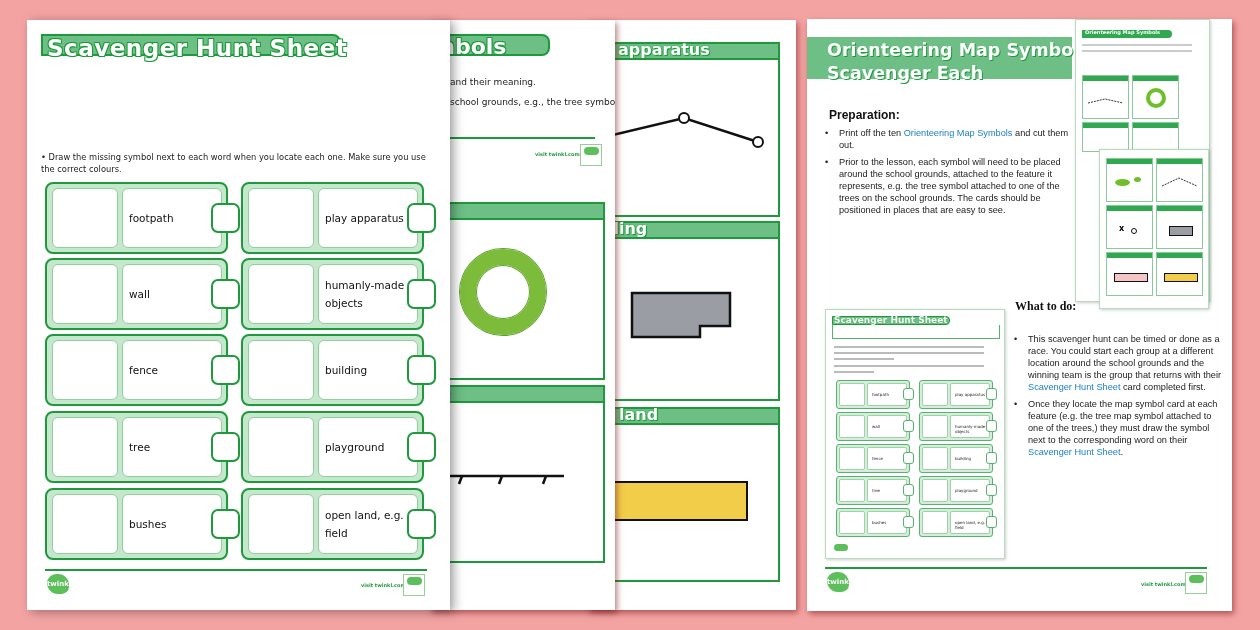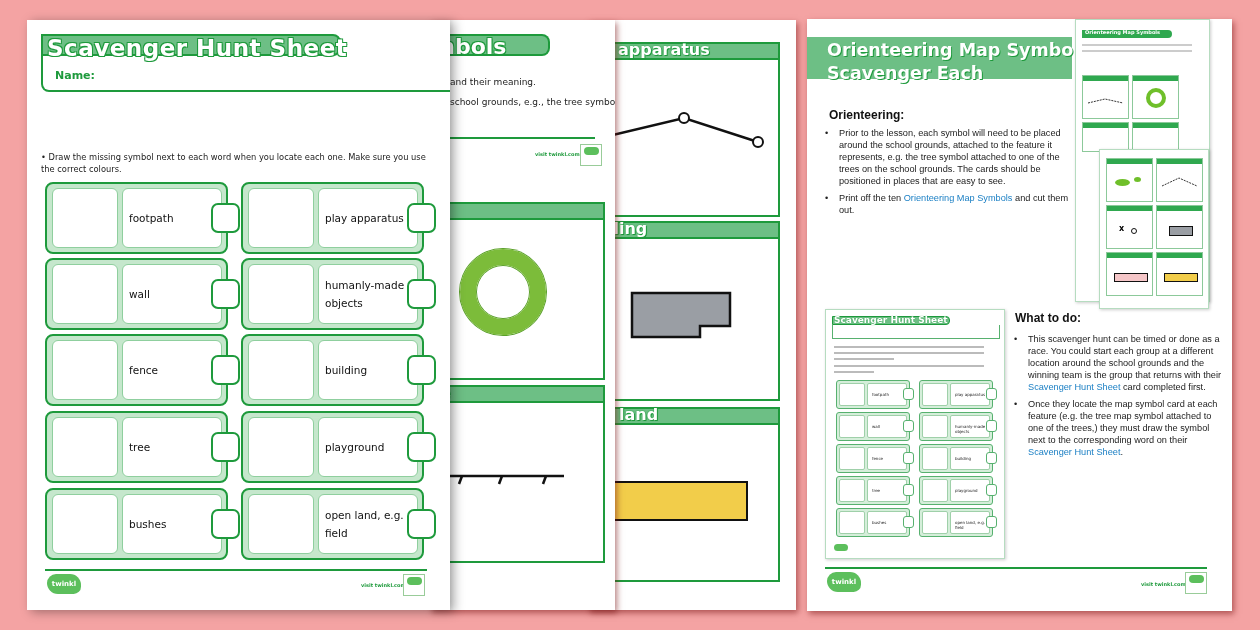--- a/index.html
+++ b/index.html
@@ -18,21 +18,21 @@
   .sheet-title-bar { position: absolute; left: 14px; top: 14px; width: 300px; height: 22px; background: #6dbf85; border: 2px solid #1e9a3c; border-radius: 0 8px 8px 0; }
   .sheet-title { position: absolute; left: 20px; top: 15px; font-weight: bold; font-size: 23px; color: #fff; text-shadow: 1px 1px 0 #1e9a3c, -1px -1px 0 #1e9a3c, 1px -1px 0 #1e9a3c, -1px 1px 0 #1e9a3c; letter-spacing: 0.5px; }
   .name-box { position: absolute; left: 14px; top: 36px; width: 420px; height: 36px; border: 2px solid #1e9a3c; border-top: none; border-radius: 0 0 0 8px; }
   .name-label { position: absolute; left: 12px; top: 13px; color: #1e9a3c; font-weight: bold; font-size: 11px; }
   .instr { position: absolute; left: 14px; font-size: 8.3px; color: #222; line-height: 12px; width: 390px; }
   .row { position: absolute; width: 183px; height: 72px; background: #c5e7cc; border: 2px solid #1e9a3c; border-radius: 8px; }
   .cell-l { position: absolute; left: 5px; top: 4px; width: 66px; height: 60px; background: #fff; border: 1.5px solid #8fcf9e; border-radius: 6px; }
   .cell-r { position: absolute; left: 75px; top: 4px; width: 100px; height: 60px; background: #fff; border: 1.5px solid #8fcf9e; border-radius: 6px; }
   .cell-r span { position: absolute; left: 6px; top: 50%; transform: translateY(-50%); font-size: 10.5px; color: #111; line-height: 18px; width: 86px; }
   .tab { position: absolute; right: -14px; top: 19px; width: 29px; height: 30px; background: #fff; border: 2px solid #1e9a3c; border-radius: 7px; }
-  .footer-logo { position: absolute; width: 34px; height: 20px; background: #5cbf5c; border-radius: 10px 12px 8px 12px; color: #fff; font-size: 7px; font-weight: bold; text-align: center; line-height: 20px; }
+  .footer-logo { position: absolute; width: 22px; height: 20px; background: #5cbf5c; border-radius: 10px 12px 8px 12px; color: #fff; font-size: 7px; font-weight: bold; text-align: center; line-height: 20px; }
   .footer-url { position: absolute; font-size: 5px; font-weight: bold; color: #1e9a3c; }
   .badge { position: absolute; width: 22px; height: 22px; border: 1px solid #9c9; background: #fff; }
   .badge::before { content: ""; position: absolute; left: 3px; top: 2px; width: 15px; height: 8px; background: #5cbf5c; border-radius: 5px; }
   
   .p4-title-bar { position: absolute; left: 0; top: 18px; width: 265px; height: 42px; background: #6dbf85; }
   .p4-title { position: absolute; left: 20px; top: 20px; font-size: 17.5px; font-weight: bold; color: #fff; line-height: 23px; text-shadow: 1px 1px 0 #1e9a3c; }
   .p4-h { position: absolute; font-weight: bold; font-size: 12px; color: #111; font-family: "Liberation Sans", sans-serif; }
   .p4-list { position: absolute; font-size: 9.2px; color: #222; line-height: 12px; font-family: "Liberation Sans", sans-serif; list-style: none; }
   .p4-list li { position: relative; padding-left: 16px; margin-bottom: 5px; }
   .p4-list li::before { content: "•"; position: absolute; left: 2px; top: 0; }
@@ -95,23 +95,20 @@
       <line x1="72" y1="4" x2="69" y2="12" stroke="#111" stroke-width="2.5"></line>
       <line x1="116" y1="4" x2="113" y2="12" stroke="#111" stroke-width="2.5"></line>
     </svg>
   </div>
   <div class="shade" style="left:0;"></div>
 </div>
 
 <div class="page" id="p1">
   <div class="sheet-title-bar"></div>
   <span class="sheet-title">Scavenger Hunt Sheet</span>
-  <div class="name-box">
-    <span class="name-label">Name:</span>
-  </div>
   <div class="instr" style="top:131px;">• Draw the missing symbol next to each word when you locate each one. Make sure you use the correct colours.</div>
 
   <div class="row" style="left:18px;top:162px;">
     <div class="cell-l"></div>
     <div class="cell-r">
         <span>footpath</span>
       </div>
     <div class="tab"></div>
   </div>
   <div class="row" style="left:18px;top:238px;">
@@ -185,27 +182,27 @@
   <div class="badge" style="left:376px;top:554px;"></div>
 </div>
 
 <div class="page" id="p4">
   <div class="p4-title-bar"></div>
   <div class="p4-title">
     <div>Orienteering Map Symbols</div>
     <div>Scavenger Each</div>
   </div>
 
-  <div class="p4-h" style="left:22px;top:89px;">Orienteering:</div>
+  <div class="p4-h" style="left:22px;top:89px;">Preparation:</div>
   <ul class="p4-list" style="left:16px;top:108px;width:248px;">
+    <li><span>Print off the ten </span><span class="lnk">Orienteering Map Symbols</span><span> and cut them out.</span></li>
     <li><span>Prior to the lesson, each symbol will need to be placed around the school grounds, attached to the feature it represents, e.g. the tree symbol attached to one of the trees on the school grounds. The cards should be positioned in places that are easy to see.</span></li>
-    <li><span>Print off the ten </span><span class="lnk">Orienteering Map Symbols</span><span> and cut them out.</span></li>
   </ul>
 
-  <div class="p4-h" style="left:208px;top:292px;">What to do:</div>
+  <div class="p4-h" style="left:208px;top:280px;font-family:Liberation Serif, serif;">What to do:</div>
   <ul class="p4-list" style="left:205px;top:314px;width:210px;">
     <li><span>This scavenger hunt can be timed or done as a race. You could start each group at a different location around the school grounds and the winning team is the group that returns with their </span><span class="lnk">Scavenger Hunt Sheet</span><span> card completed first.</span></li>
     <li><span>Once they locate the map symbol card at each feature (e.g. the tree map symbol attached to one of the trees,) they must draw the symbol next to the corresponding word on their </span><span class="lnk">Scavenger Hunt Sheet</span><span>.</span></li>
   </ul>
 
   <div class="thumb" style="left:268px;top:0;width:135px;height:283px;">
     <div style="position:absolute;left:6px;top:10px;width:90px;height:8px;background:#2fa84f;border-radius:0 4px 4px 0;"></div>
     <span style="position:absolute;left:9px;top:9px;font-size:5px;color:#fff;font-weight:bold;">Orienteering Map Symbols</span>
     <div style="position:absolute;left:6px;top:24px;width:110px;height:2px;background:#ccc;"></div>
     <div style="position:absolute;left:6px;top:30px;width:110px;height:2px;background:#ccc;"></div>

